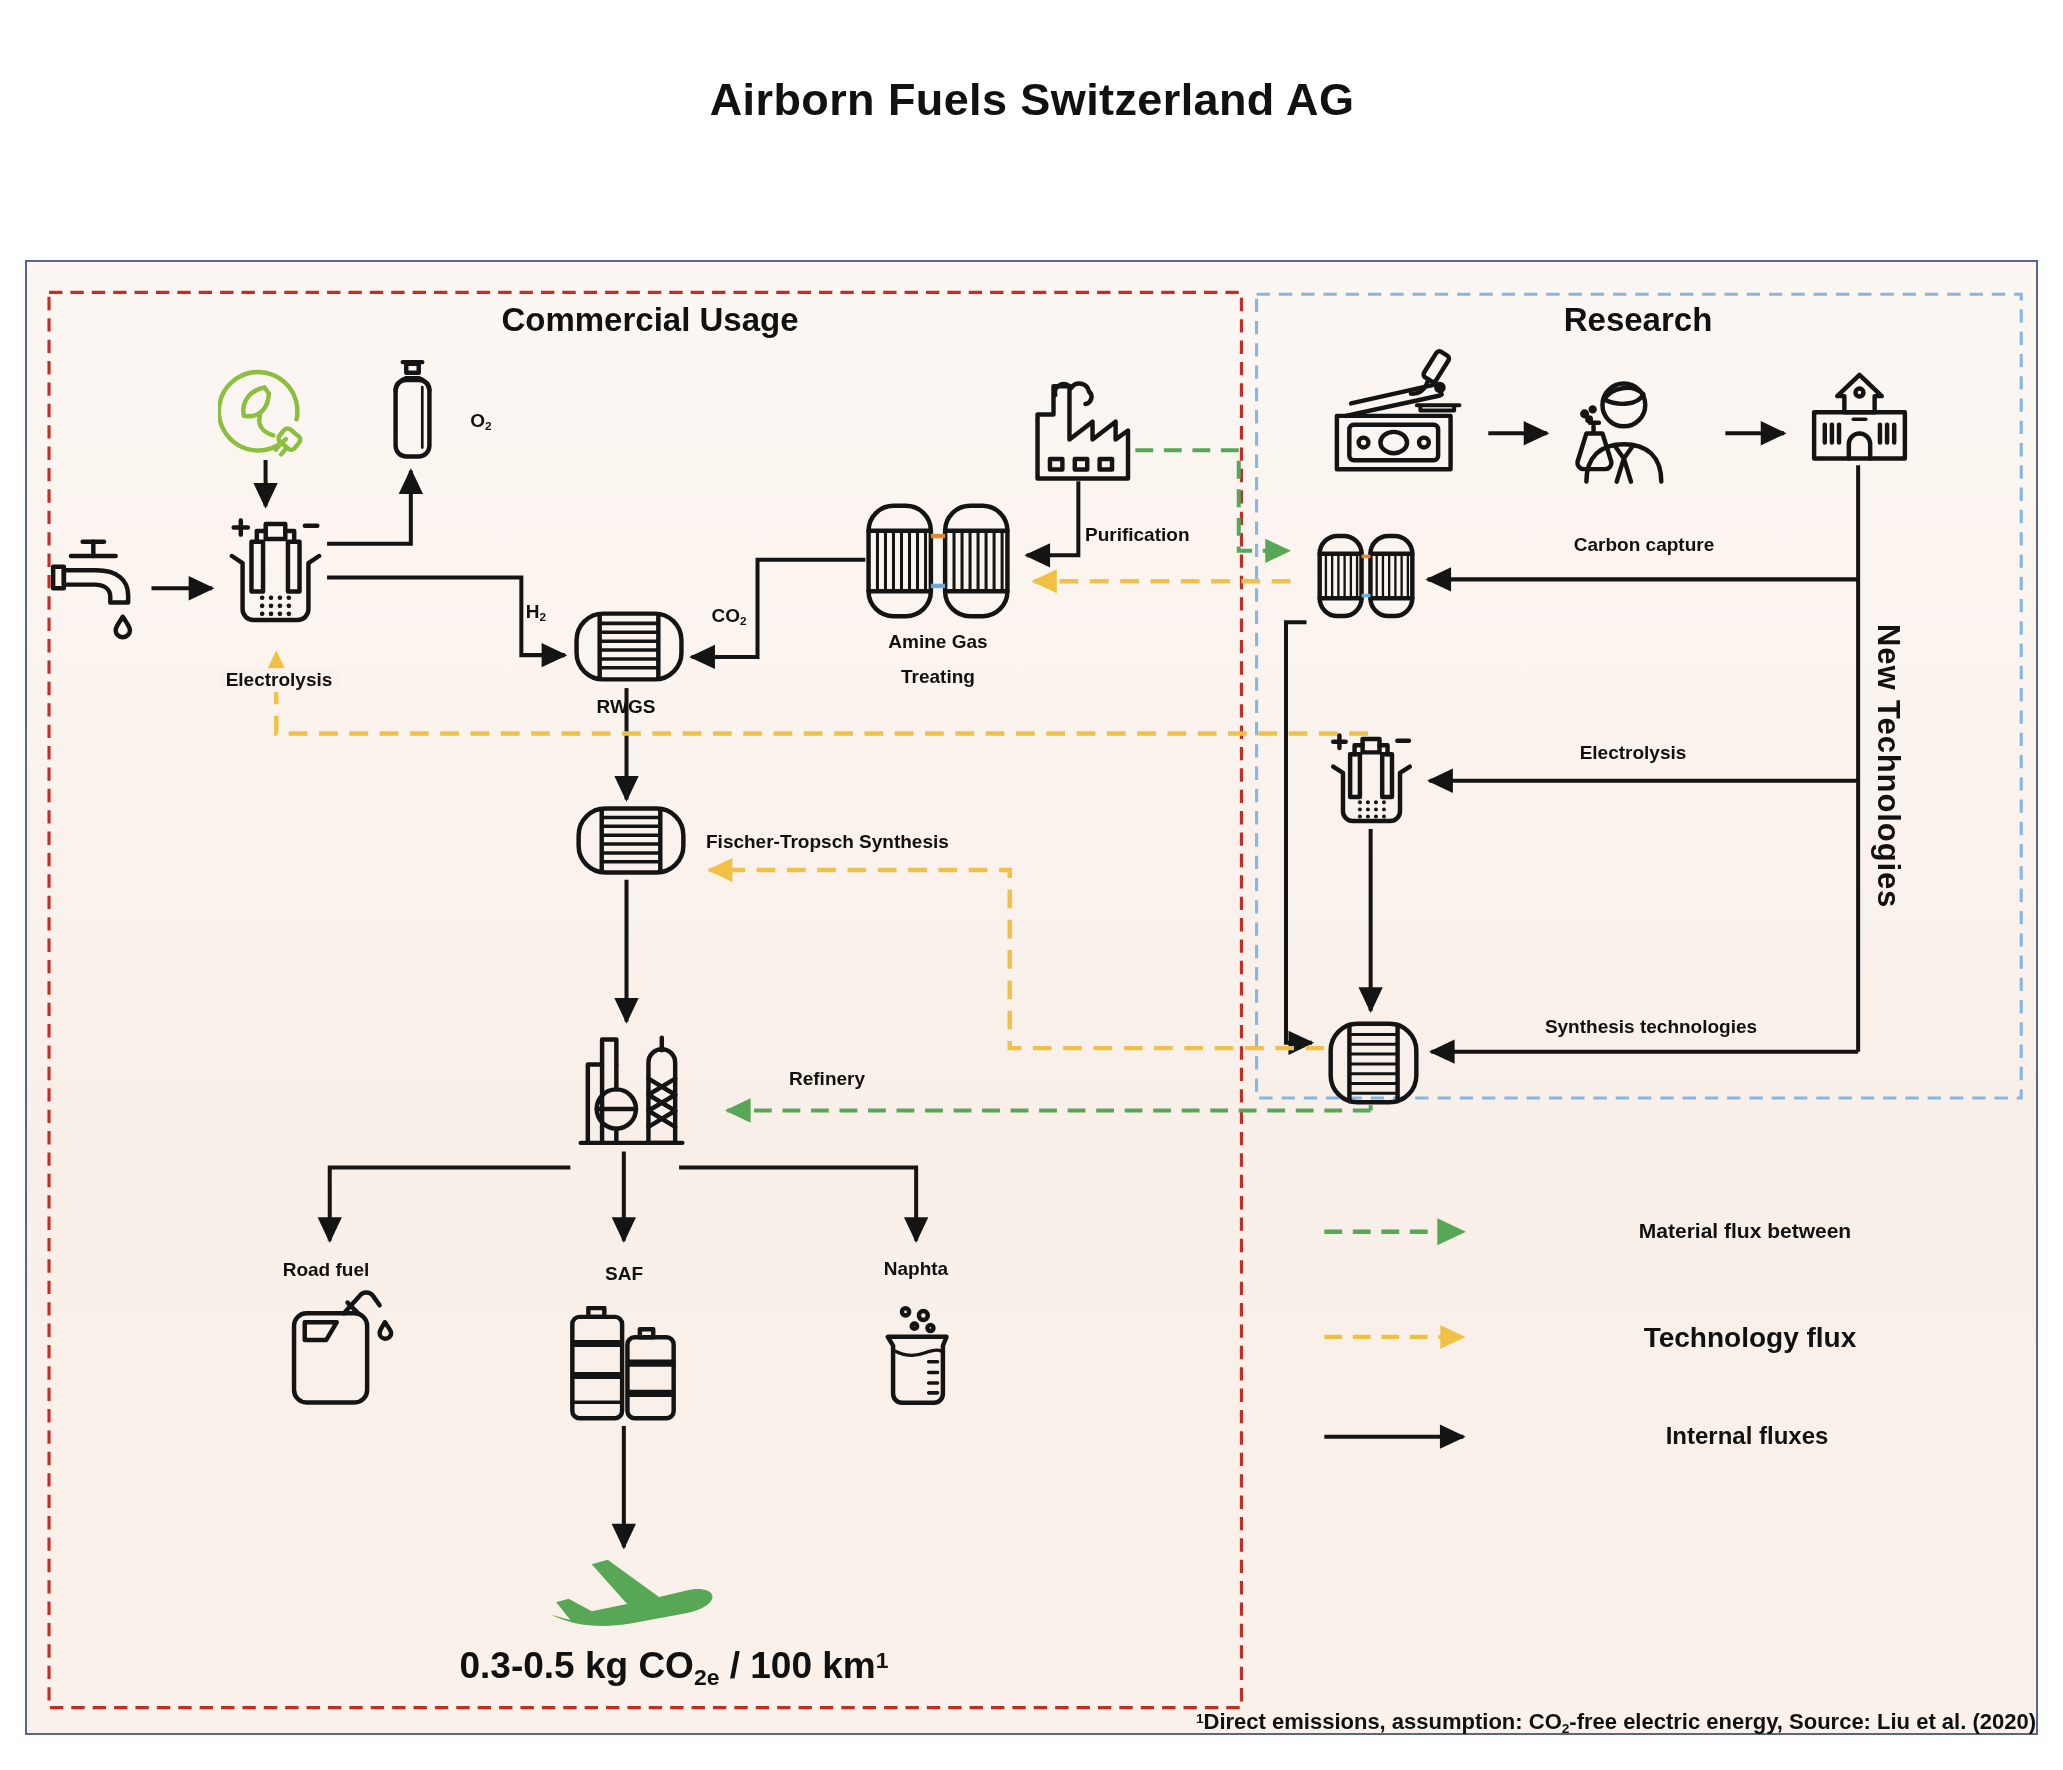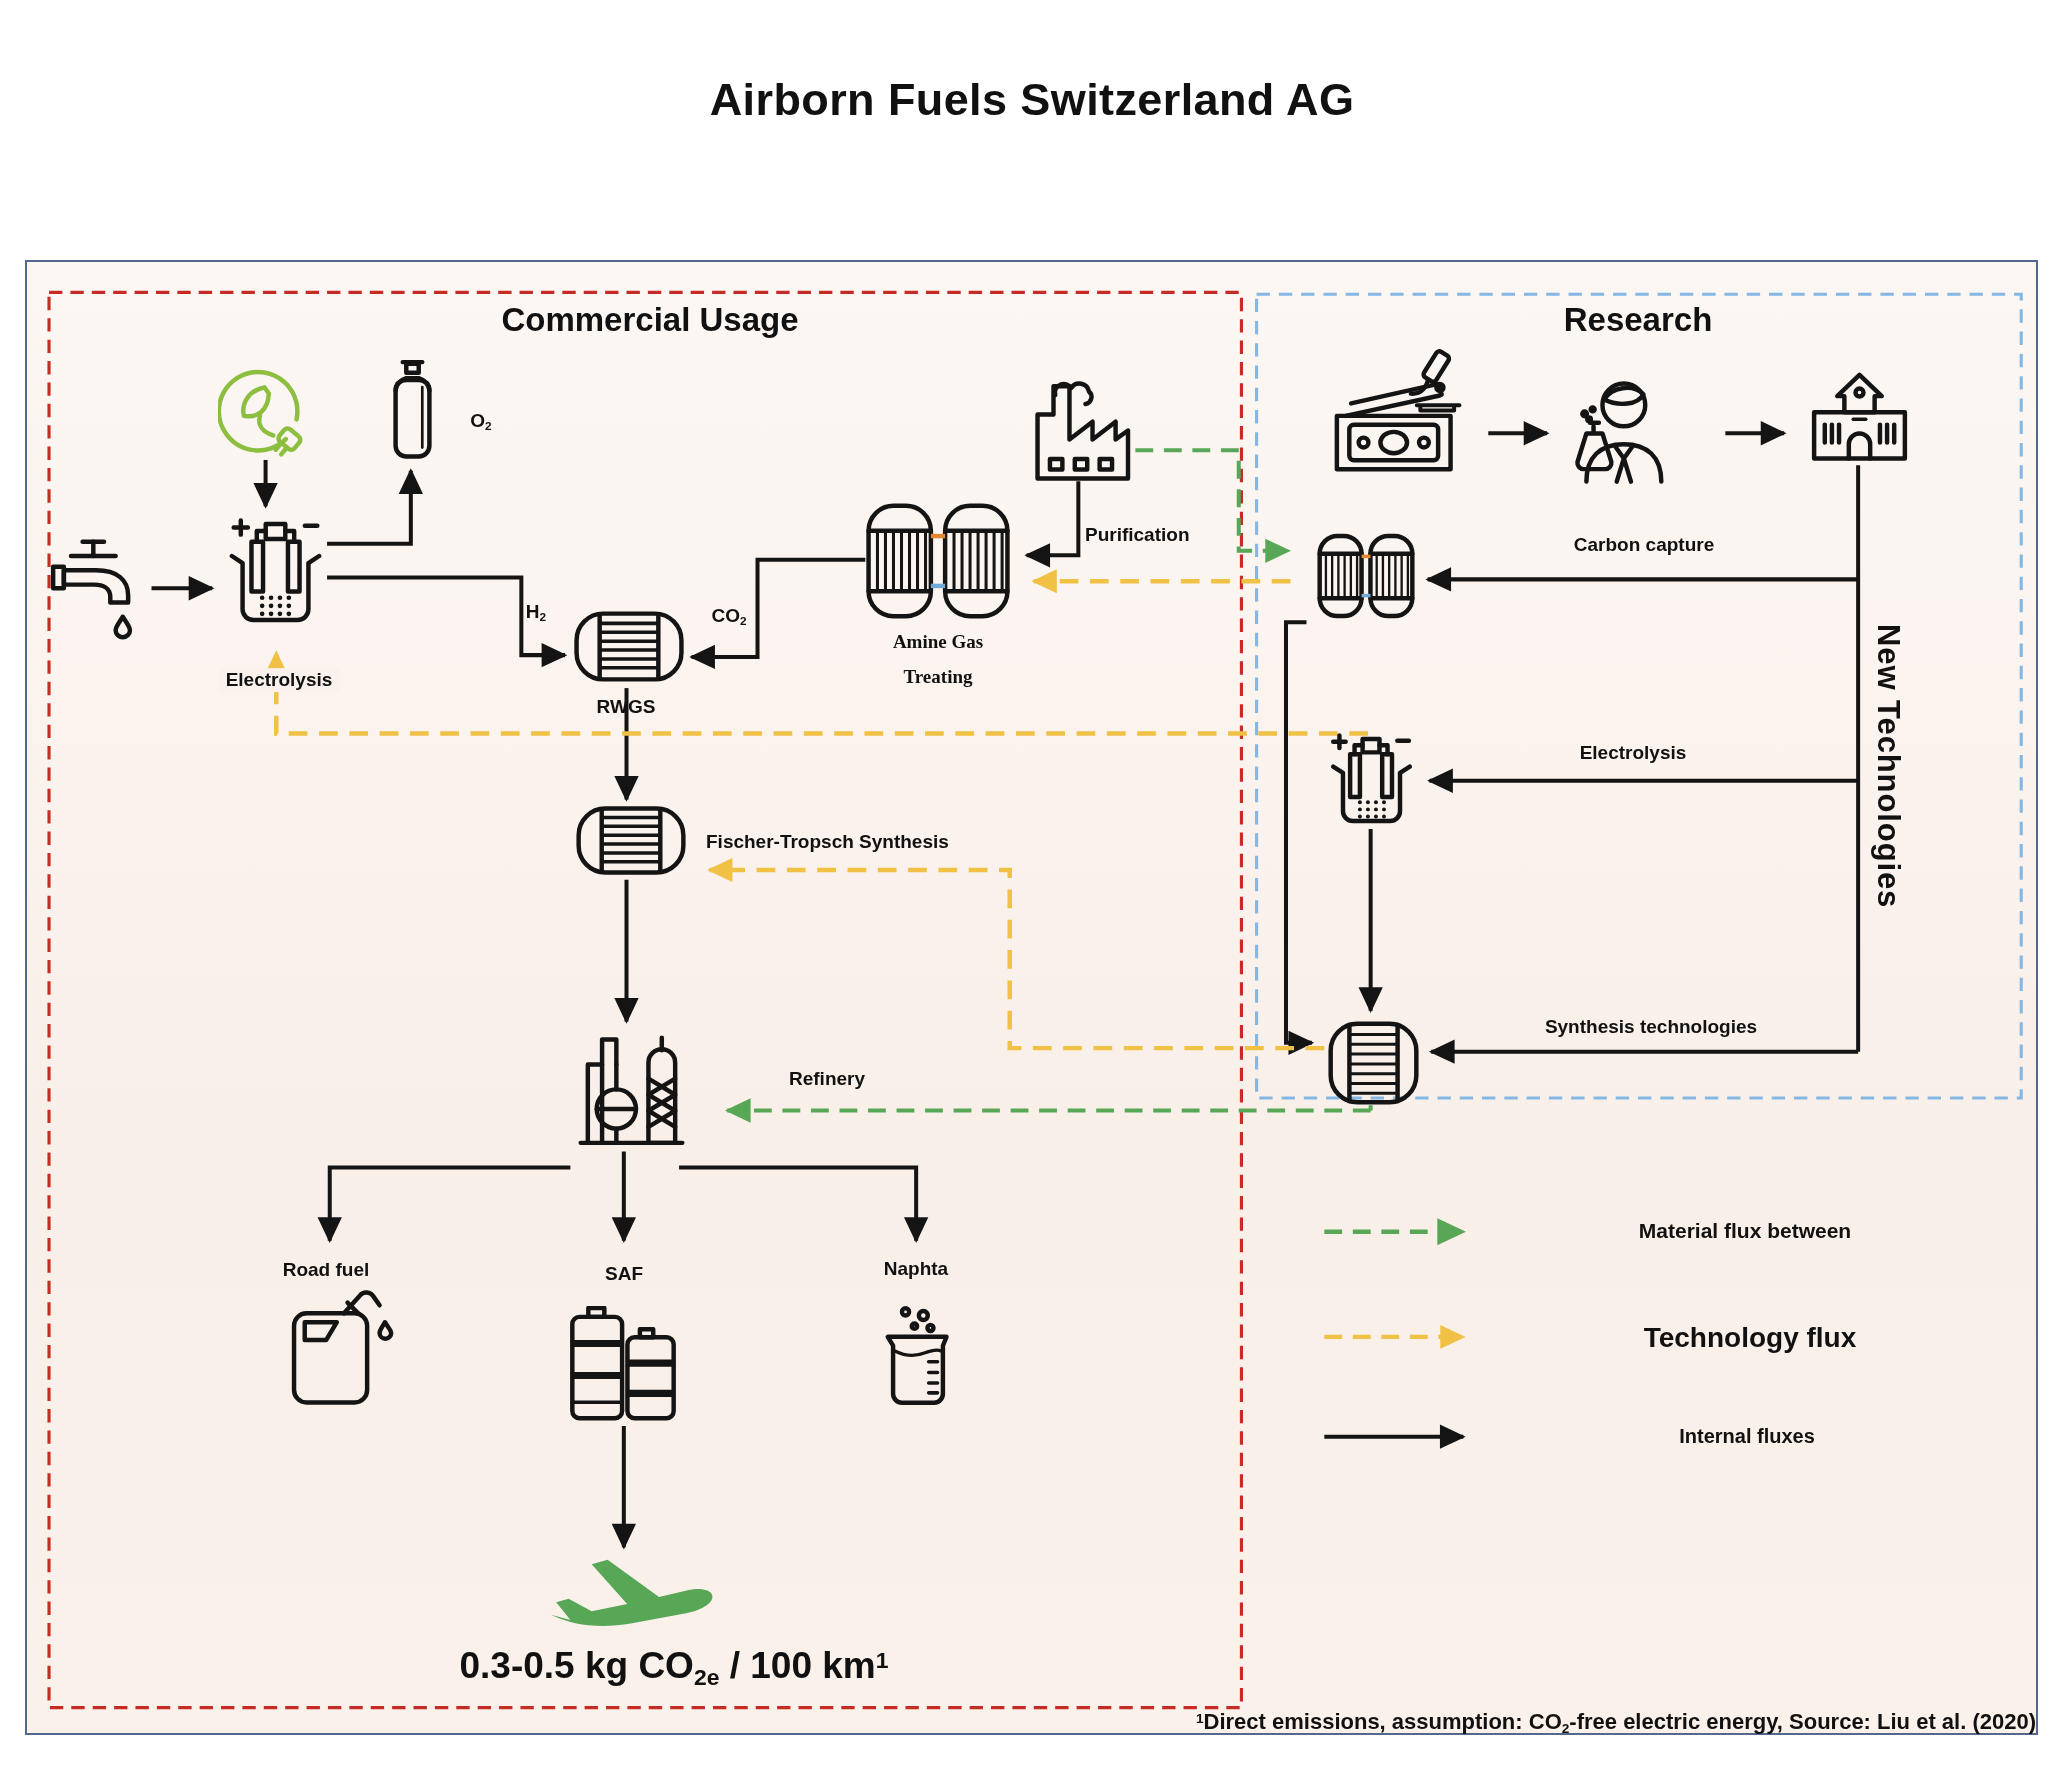--- a/index.html
+++ b/index.html
@@ -390,21 +390,21 @@
   <div class="lbl ctr" style="left:536px;top:612px;">
     <span>H</span><sub class="s">2</sub>
   </div>
   <div class="lbl ctr" style="left:729px;top:616px;">
     <span>CO</span><sub class="s">2</sub>
   </div>
   <div class="lbl ctr" style="left:481px;top:421px;">
     <span>O</span><sub class="s">2</sub>
   </div>
 
-  <div class="lbl ctr" style="left:938px;top:659px;line-height:35px;font-family:Liberation Serif, serif;">
+  <div class="lbl ctr" style="left:938px;top:659px;line-height:35px;">
     <div>Amine Gas</div>
     <div>Treating</div>
   </div>
 
   <div class="lbl vctr" style="left:1085px;top:535px;">Purification</div>
   <div class="lbl vctr" style="left:706px;top:842px;">Fischer-Tropsch Synthesis</div>
   <div class="lbl ctr" style="left:827px;top:1079px;">Refinery</div>
 
   <div class="lbl ctr" style="left:326px;top:1270px;">Road fuel</div>
   <div class="lbl ctr" style="left:624px;top:1274px;">SAF</div>
@@ -417,20 +417,20 @@
   <div class="lbl ctr" style="left:1644px;top:545px;">Carbon capture</div>
   <div class="lbl ctr" style="left:1633px;top:753px;">Electrolysis</div>
   <div class="lbl ctr" style="left:1651px;top:1027px;">Synthesis technologies</div>
 
   <div class="vert" style="position:absolute;left:1870px;top:624px;height:294px;display:flex;align-items:center;z-index:4;">New Technologies</div>
 
   <div class="lbl ctr" style="left:1745px;top:1230px;font-size:21px;line-height:35px;">
     <div>Material flux between</div>
   </div>
   <div class="lbl ctr" style="left:1750px;top:1338px;font-size:28px;">Technology flux</div>
-  <div class="lbl ctr" style="left:1747px;top:1436px;font-size:20px;">Internal fluxes</div>
+  <div class="lbl ctr" style="left:1747px;top:1436px;font-size:24px;">Internal fluxes</div>
 
   <div class="lbl foot" style="right:28px;top:1709px;left:auto;">
     <sup class="s">1</sup><span>Direct emissions, assumption: CO</span><sub class="s">2</sub><span>-free electric energy, Source: Liu et al. (2020)</span>
   </div>
 
 </div>
 
 
 </body></html>

